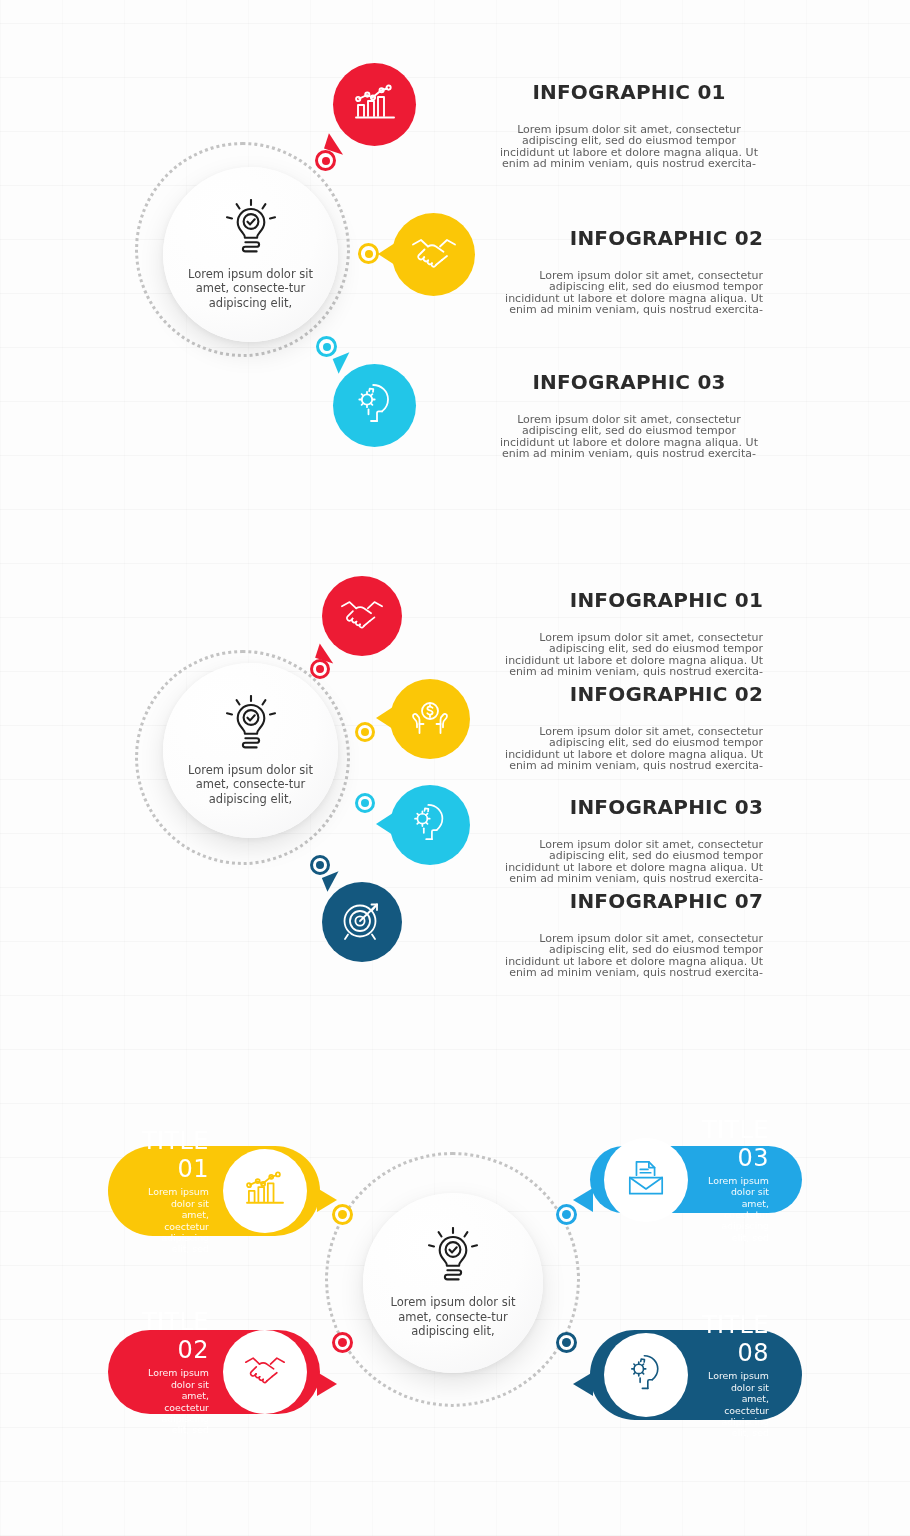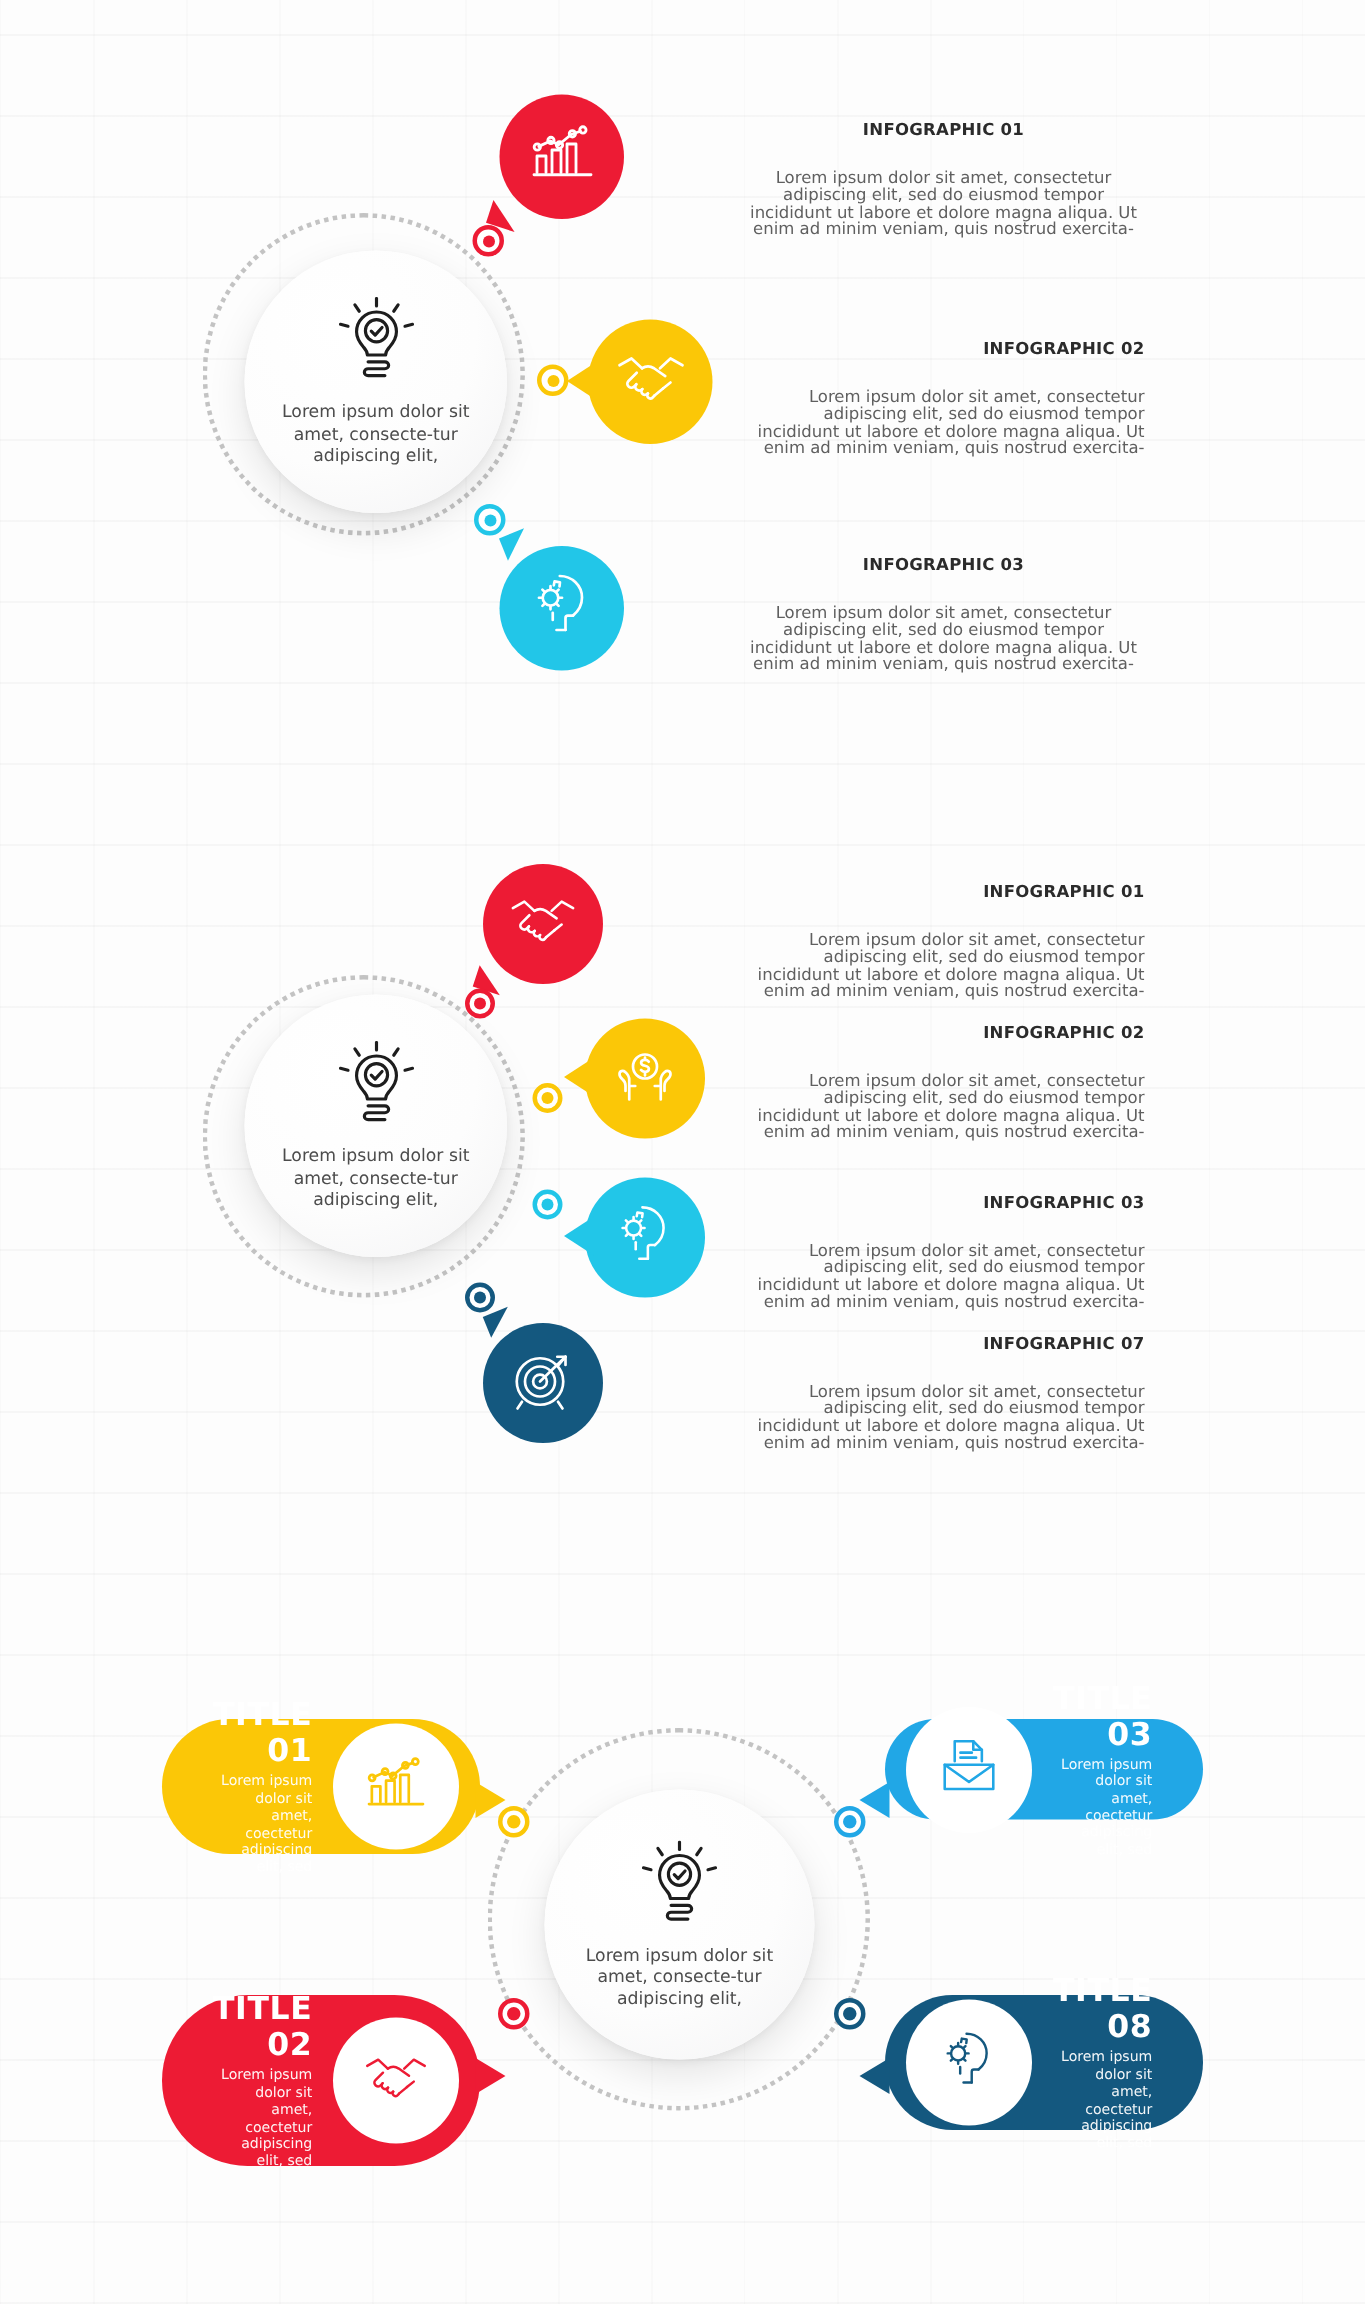--- a/index.html
+++ b/index.html
@@ -76,21 +76,21 @@
     display: flex;
     align-items: center;
     justify-content: center;
     z-index: 8;
   }
   .marker .core { border-radius: 50%; }
 
   
   .txtblock { position: absolute; width: 268px; }
   .txtblock .head {
-    font-size: 11px;
+    font-size: 20px;
     font-weight: bold;
     letter-spacing: .2px;
     color: #2b2b2b;
     margin-bottom: 4px;
     font-family: "DejaVu Sans", sans-serif;
   }
   .txtblock .body {
     font-size: 11px;
     line-height: 11.4px;
     color: #5f5f5f;
@@ -110,21 +110,21 @@
   .pill .pill-tail { position: absolute; width: 0; height: 0; }
   .pill .circle-icon {
     width: 84px; height: 84px;
     border-radius: 50%;
     background: #ffffff;
     display: flex; align-items: center; justify-content: center;
     flex: none;
   }
   .pill .pill-txt { color: #ffffff; }
   .pill .pill-title {
-    font-size: 21px; font-weight: bold; letter-spacing: .4px;
+    font-size: 24px; font-weight: normal; letter-spacing: .4px;
     margin-bottom: 3px;
     font-family: "DejaVu Sans", sans-serif;
   }
   .pill .pill-sub {
     font-size: 9.4px; line-height: 11.4px; opacity: .95;
     font-family: "DejaVu Sans", sans-serif;
   }
   .pill.left  { flex-direction: row; padding-left: 34px; padding-right: 14px; }
   .pill.left .pill-txt { text-align: right; margin-right: 14px; }
   .pill.right { flex-direction: row; padding-right: 34px; padding-left: 14px; }
@@ -404,21 +404,21 @@
               <circle cx="34.6" cy="3.6" r="2.1"></circle>
             </g>
           </svg>
         </span>
       </span>
     </div>
     <div class="marker" style="left:332px; top:1204px; width:21px; height:21px; border:3.6px solid #FBC707;">
       <span class="core" style="width:9px;height:9px;background:#FBC707;"></span>
     </div>
 
-    <div class="pill left" style="left:108px; top:1330px; width:212px; height:114px; background:#ED1B34;">
+    <div class="pill left" style="left:108px; top:1330px; width:212px; height:84px; background:#ED1B34;">
       <span class="pill-tail" style="right:-17px; top:42px; border-left:20px solid #ED1B34; border-top:12px solid transparent; border-bottom:12px solid transparent;"></span>
       <div class="pill-txt" style="flex:1;">
         <div class="pill-title">TITLE 02</div>
         <div class="pill-sub">Lorem ipsum dolor sit amet, coectetur adipiscing elit, sed</div>
       </div>
       <span class="circle-icon">
         <span>
           <svg width="42" height="30" viewBox="0 0 46 32">
             <g fill="none" stroke="#ED1B34" stroke-width="1.8" stroke-linecap="round" stroke-linejoin="round">
               <path d="M2 7.5 10 3l7 6.5"></path>

